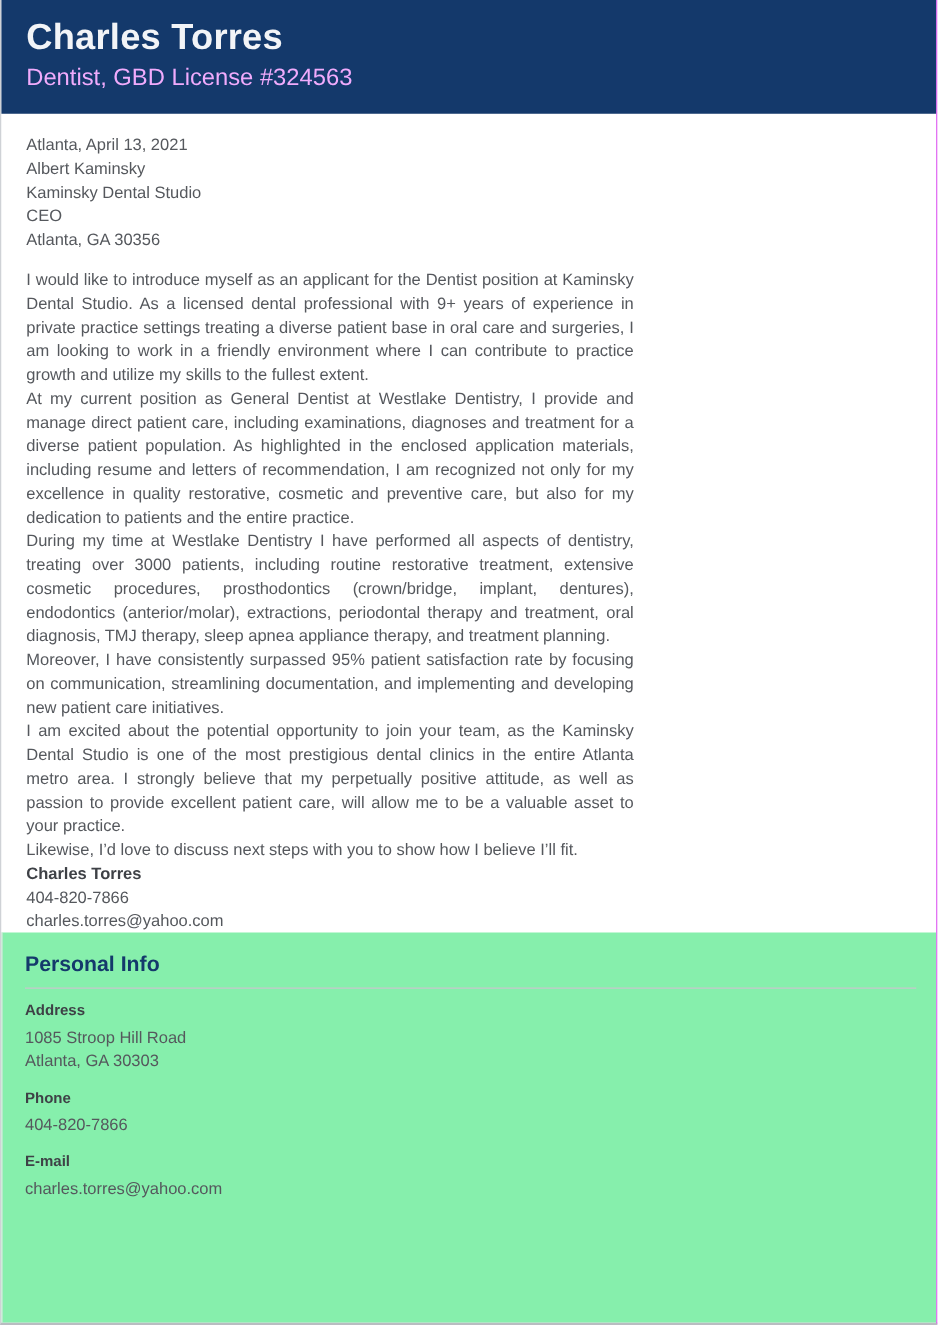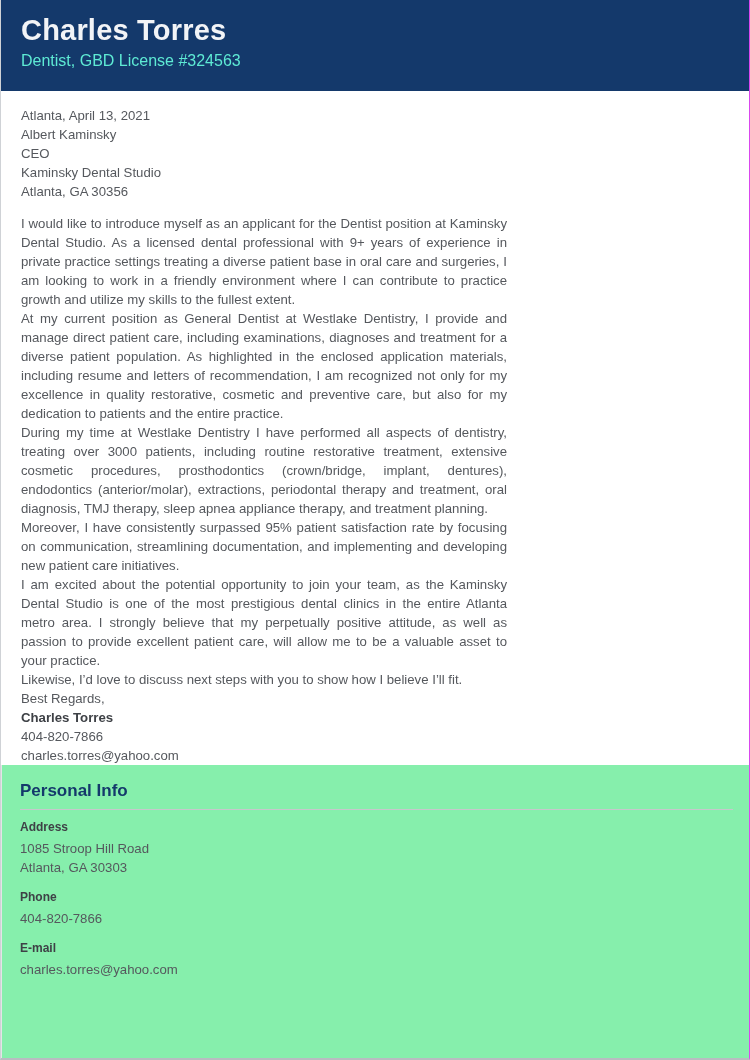--- a/index.html
+++ b/index.html
@@ -28,22 +28,22 @@
   .header .name {
     margin: 0;
     font-size: 29px;
     line-height: 34px;
     font-weight: bold;
     color: #f2f4f7;
     letter-spacing: 0.2px;
   }
   .header .subtitle {
     margin-top: 5px;
-    font-size: 16px;
-    color: #5eead4;
+    font-size: 19px;
+    color: #f0abfc;
   }
   
   .content {
     display: flex;
     height: 969px;
     flex-direction: column;
   }
   .main {
     width: 525px;
     box-sizing: border-box;
@@ -103,34 +103,33 @@
     <div class="subtitle">Dentist, GBD License #324563</div>
   </div>
 
   <div class="content">
 
     <div class="main">
       <p class="date">Atlanta, April 13, 2021</p>
 
       <div class="recipient">
         <div>Albert Kaminsky</div>
+        <div>Kaminsky Dental Studio</div>
         <div>CEO</div>
-        <div>Kaminsky Dental Studio</div>
         <div>Atlanta, GA 30356</div>
       </div>
 
 
       <p class="para">I would like to introduce myself as an applicant for the Dentist position at Kaminsky Dental Studio. As a licensed dental professional with 9+ years of experience in private practice settings treating a diverse patient base in oral care and surgeries, I am looking to work in a friendly environment where I can contribute to practice growth and utilize my skills to the fullest extent.</p>
       <p class="para">At my current position as General Dentist at Westlake Dentistry, I provide and manage direct patient care, including examinations, diagnoses and treatment for a diverse patient population. As highlighted in the enclosed application materials, including resume and letters of recommendation, I am recognized not only for my excellence in quality restorative, cosmetic and preventive care, but also for my dedication to patients and the entire practice.</p>
       <p class="para">During my time at Westlake Dentistry I have performed all aspects of dentistry, treating over 3000 patients, including routine restorative treatment, extensive cosmetic procedures, prosthodontics (crown/bridge, implant, dentures), endodontics (anterior/molar), extractions, periodontal therapy and treatment, oral diagnosis, TMJ therapy, sleep apnea appliance therapy, and treatment planning.</p>
       <p class="para">Moreover, I have consistently surpassed 95% patient satisfaction rate by focusing on communication, streamlining documentation, and implementing and developing new patient care initiatives.</p>
       <p class="para">I am excited about the potential opportunity to join your team, as the Kaminsky Dental Studio is one of the most prestigious dental clinics in the entire Atlanta metro area. I strongly believe that my perpetually positive attitude, as well as passion to provide excellent patient care, will allow me to be a valuable asset to your practice.</p>
       <p class="para">Likewise, I’d love to discuss next steps with you to show how I believe I’ll fit.</p>
 
-      <p class="closing">Best Regards,</p>
 
       <div class="signature">
         <div class="sig-name">Charles Torres</div>
         <div>404-820-7866</div>
         <div>charles.torres@yahoo.com</div>
       </div>
     </div>
 
     <div class="sidebar">
       <h2 class="sidebar-title">Personal Info</h2>

